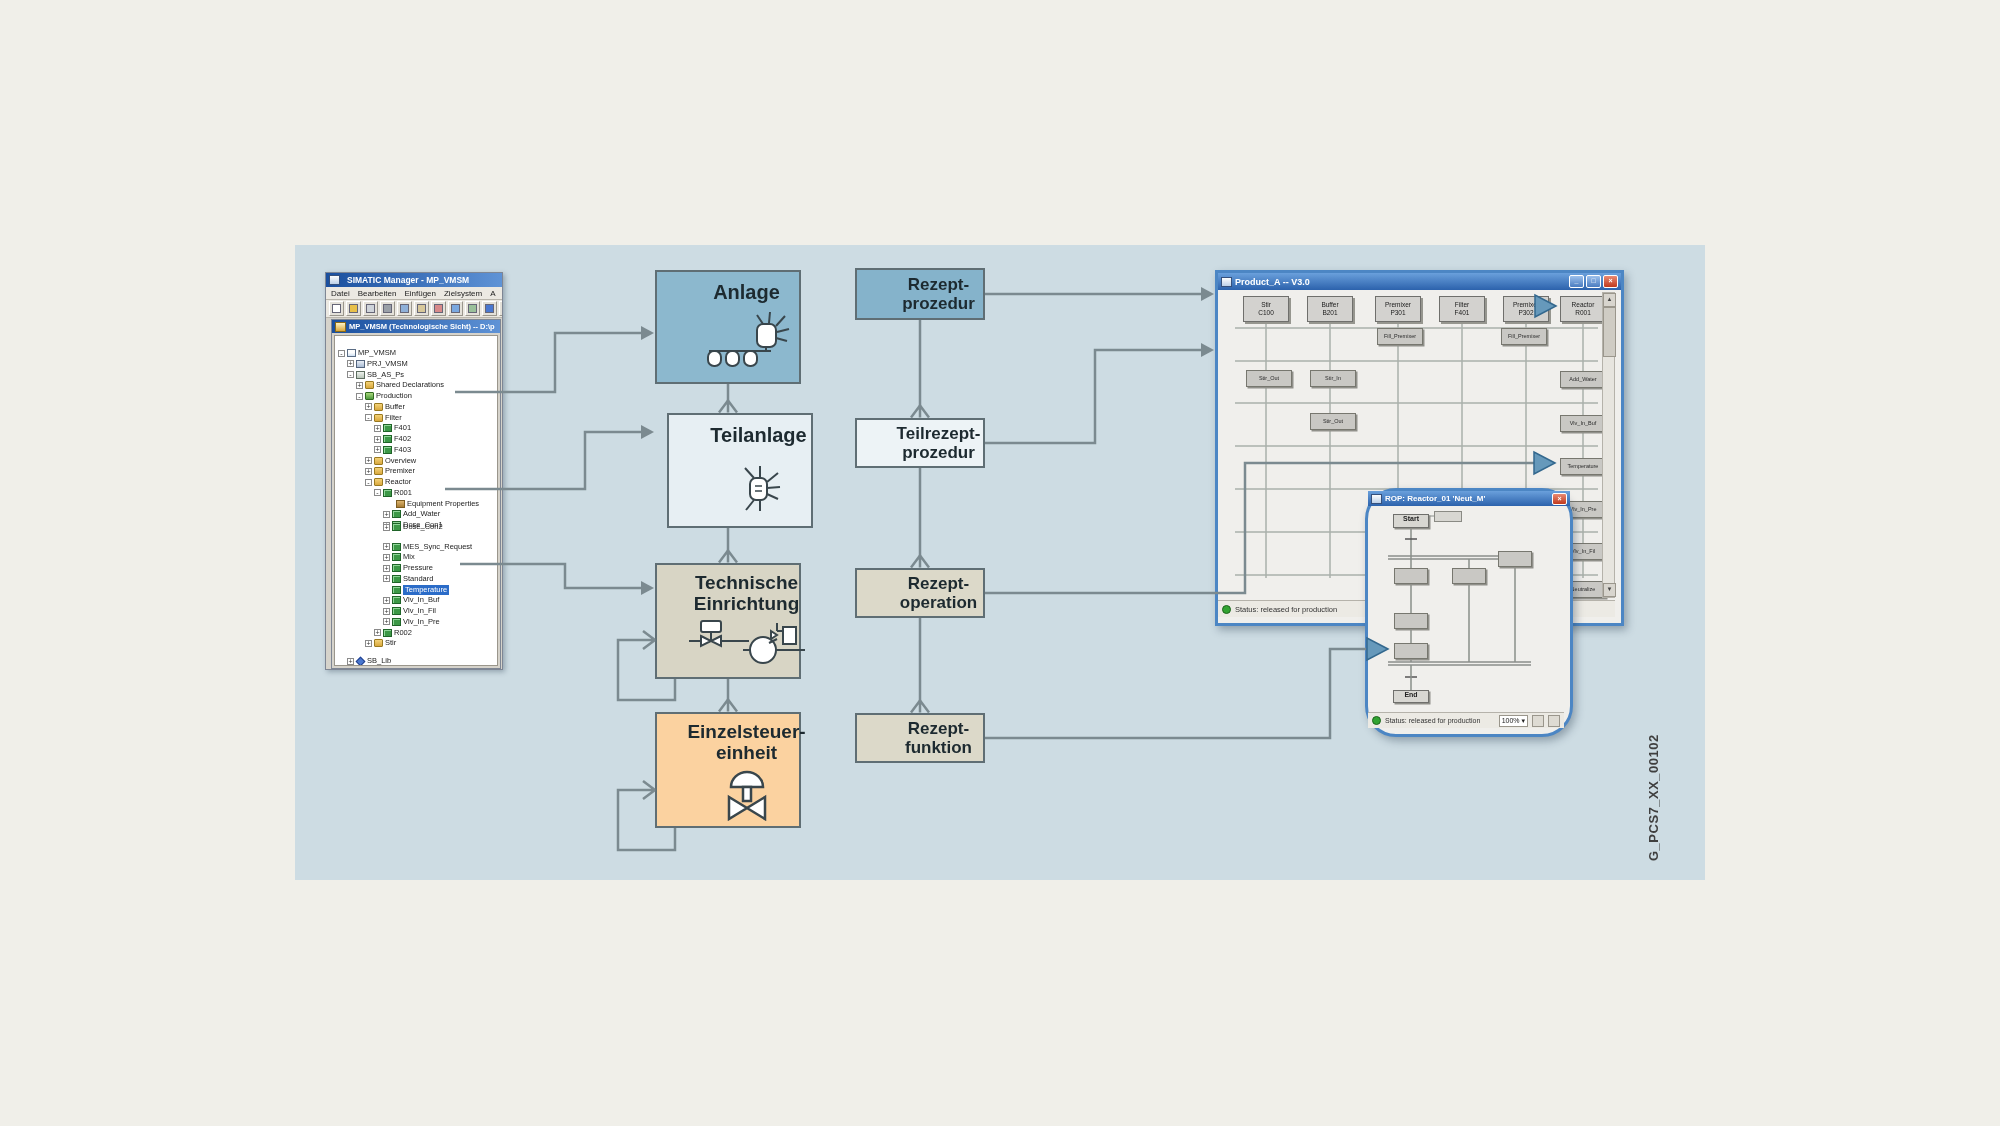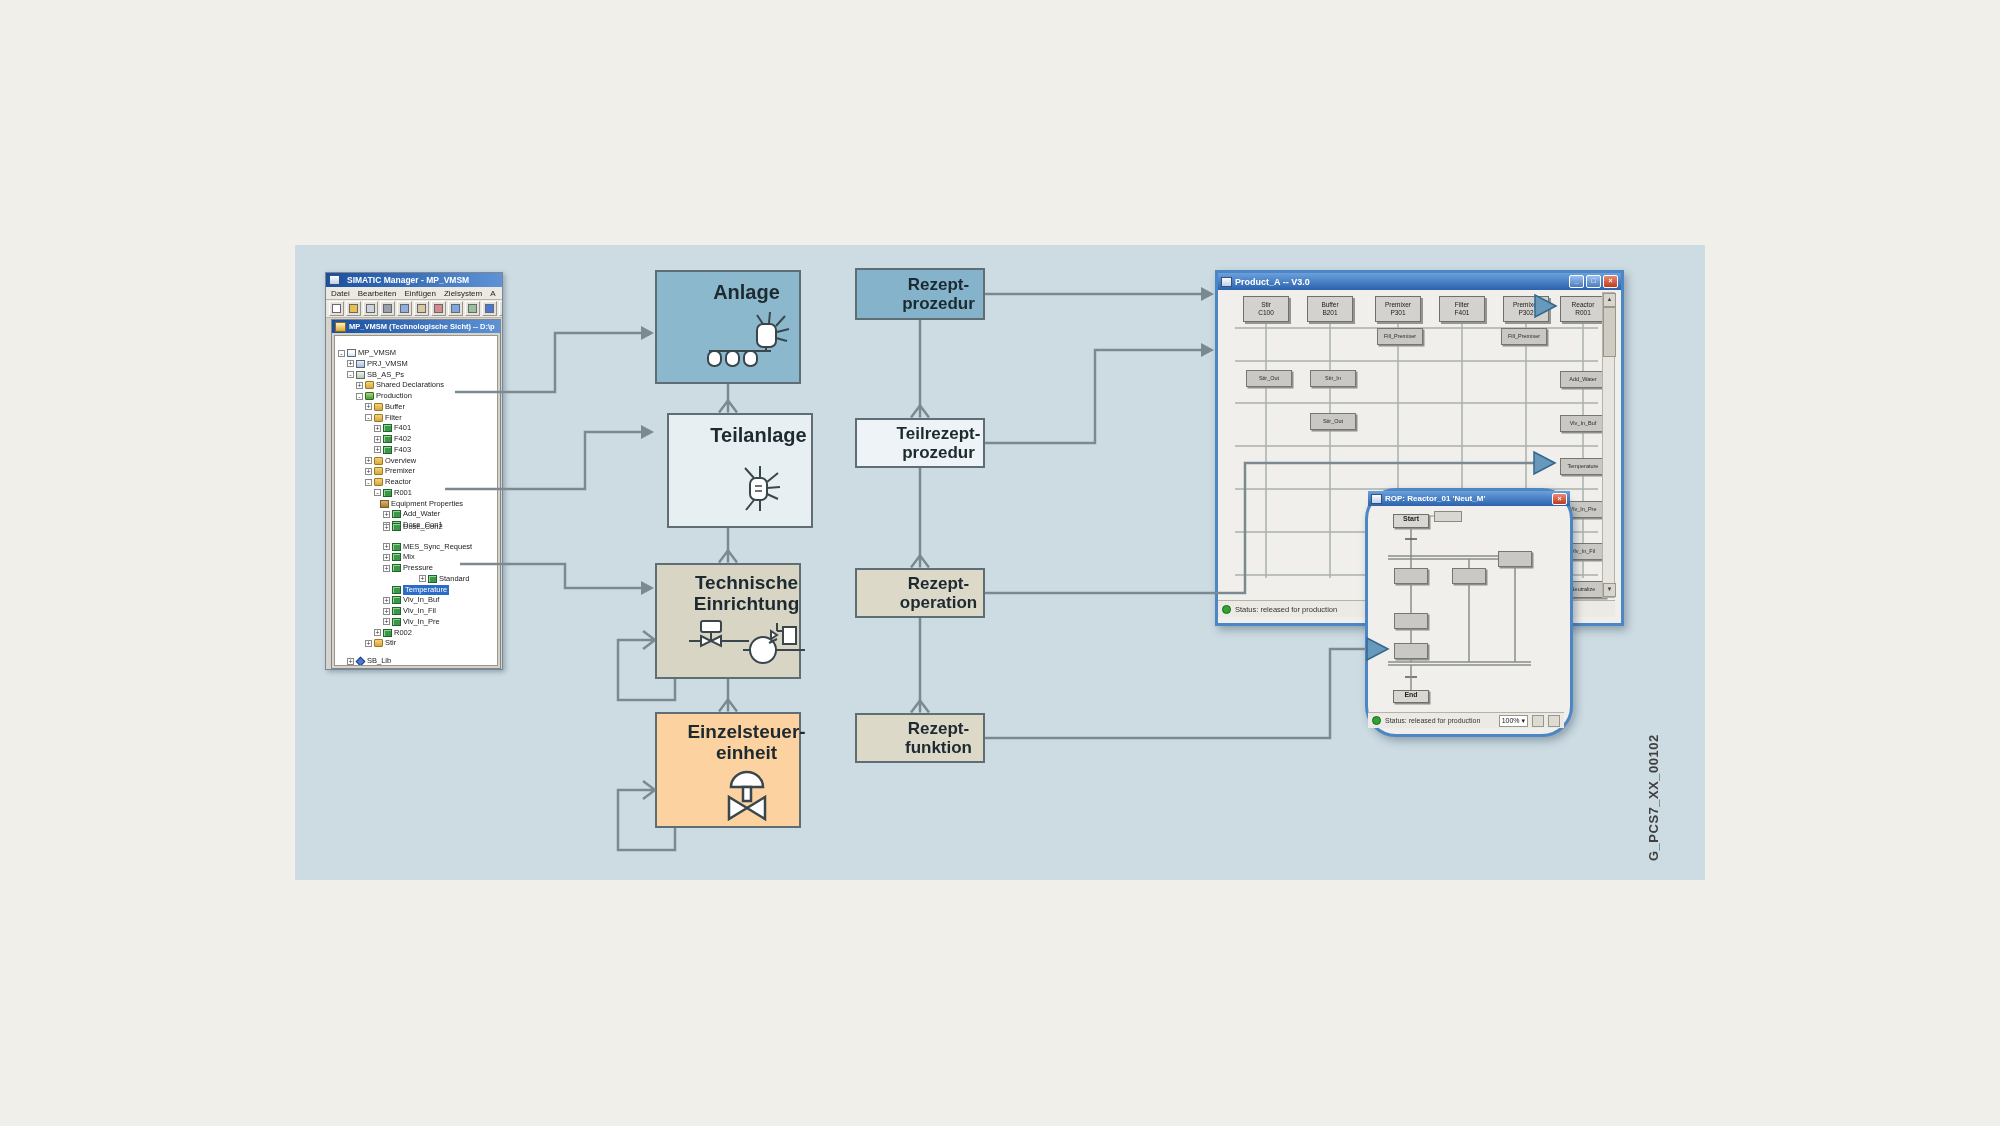--- a/index.html
+++ b/index.html
@@ -192,21 +192,21 @@
           <div class="trow" style="top: 141px; left: 30px;">
             <span class="texp">-</span>
             <span class="tico folder"></span>
             <span class="tlab">Reactor</span>
           </div>
           <div class="trow" style="top: 151.75px; left: 39px;">
             <span class="texp">-</span>
             <span class="tico phase"></span>
             <span class="tlab">R001</span>
           </div>
-          <div class="trow" style="top: 162.5px; left: 36px;">
+          <div class="trow" style="top: 162.5px; left: 52px;">
             <span class="texp none"></span>
             <span class="tico eqprop"></span>
             <span class="tlab">Equipment Properties</span>
           </div>
           <div class="trow" style="top: 173.25px; left: 48px;">
             <span class="texp">+</span>
             <span class="tico phase"></span>
             <span class="tlab">Add_Water</span>
           </div>
           <div class="trow" style="top: 184px; left: 48px;">
@@ -227,21 +227,21 @@
           <div class="trow" style="top: 216.25px; left: 48px;">
             <span class="texp">+</span>
             <span class="tico phase"></span>
             <span class="tlab">Mix</span>
           </div>
           <div class="trow" style="top: 227px; left: 48px;">
             <span class="texp">+</span>
             <span class="tico phase"></span>
             <span class="tlab">Pressure</span>
           </div>
-          <div class="trow" style="top: 237.75px; left: 48px; margin-left: 36px;">
+          <div class="trow" style="top: 237.75px; left: 48px;">
             <span class="texp">+</span>
             <span class="tico phase"></span>
             <span class="tlab">Standard</span>
           </div>
           <div class="trow sel" style="top: 248.5px; left: 48px;">
             <span class="texp none"></span>
             <span class="tico phase"></span>
             <span class="tlab">Temperature</span>
           </div>
           <div class="trow" style="top: 259.25px; left: 48px;">

